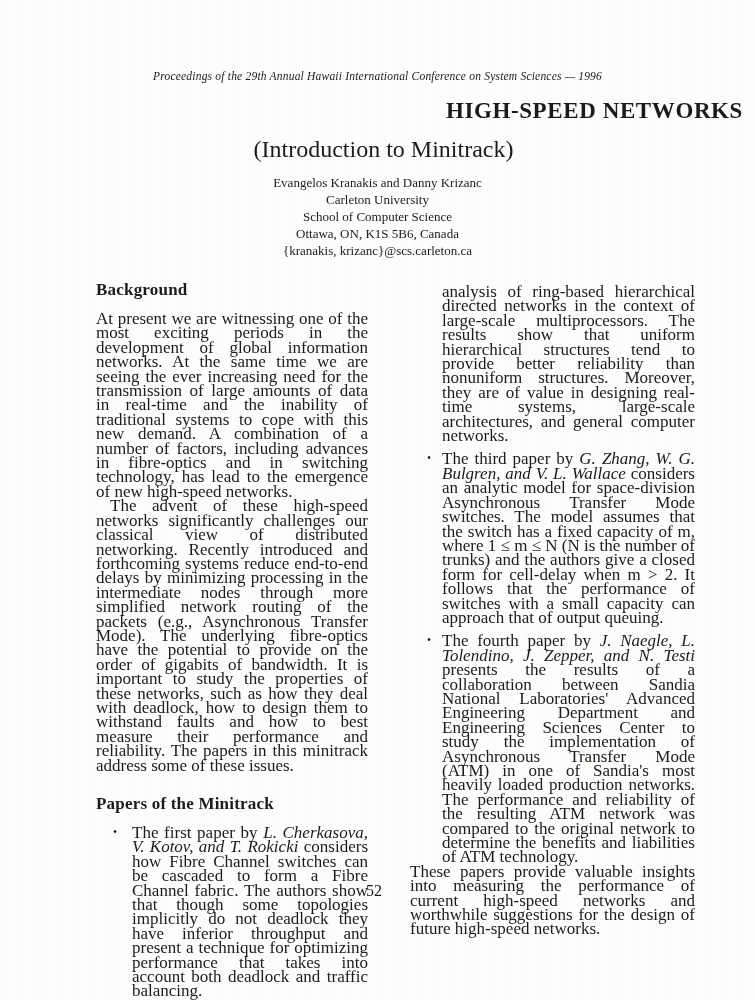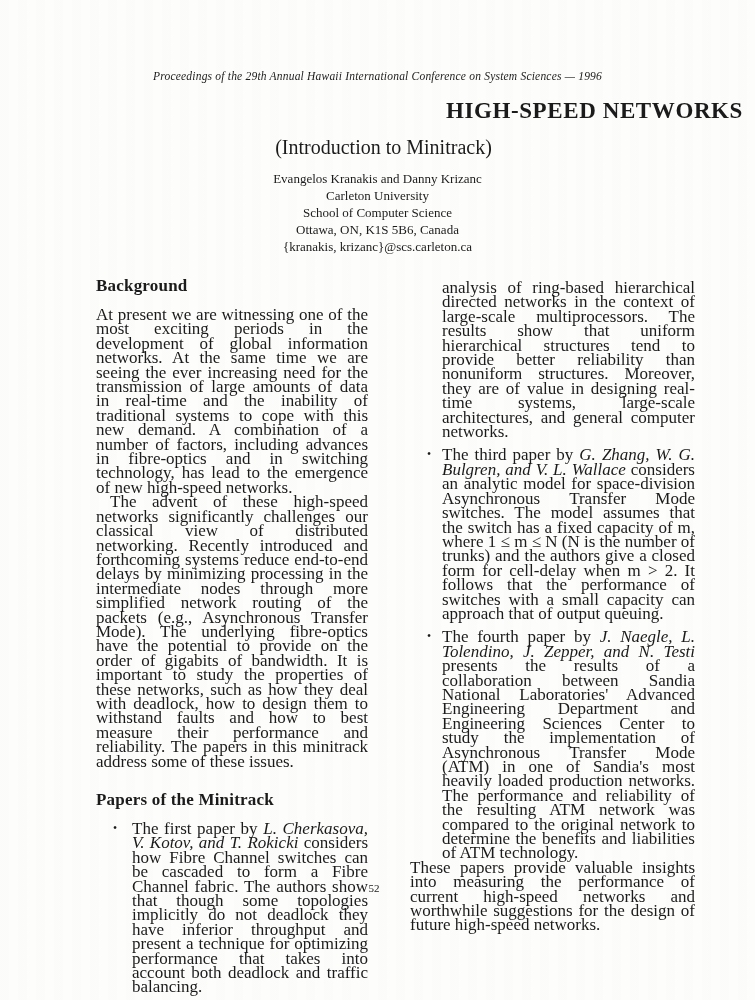--- a/index.html
+++ b/index.html
@@ -25,21 +25,21 @@
     margin: 0 0 16px 0;
   }
   .title {
     font-size: 23px;
     font-weight: bold;
     letter-spacing: 0.6px;
     margin: 12px;
     text-align: right;
   }
   .subtitle {
-    font-size: 20px;
+    font-size: 24px;
     font-weight: normal;
     margin: 7px 0 0 0;
     padding-left: 12px;
   }
   .authors-block { margin-top: 11px; font-size: 13px; line-height: 17px; }
   .authors-block div { margin: 0; }
 
   .cols {
     display: flex;
     margin: 21px 0 0 96px;
@@ -82,21 +82,21 @@
 
   .closing { margin-top: 13px; }
 
   .it { font-style: italic; }
 
   .page-number {
     position: absolute;
     top: 882px; left: 0;
     width: 748px;
     text-align: center;
-    font-size: 11px;
+    font-size: 16px;
   }
 </style>
 </head>
 <body>
 
 <div class="page">
 
   <div class="header-block">
     <p class="proceedings">Proceedings of the 29th Annual Hawaii International Conference on System Sciences — 1996</p>
     <h1 class="title">HIGH-SPEED NETWORKS</h1>

